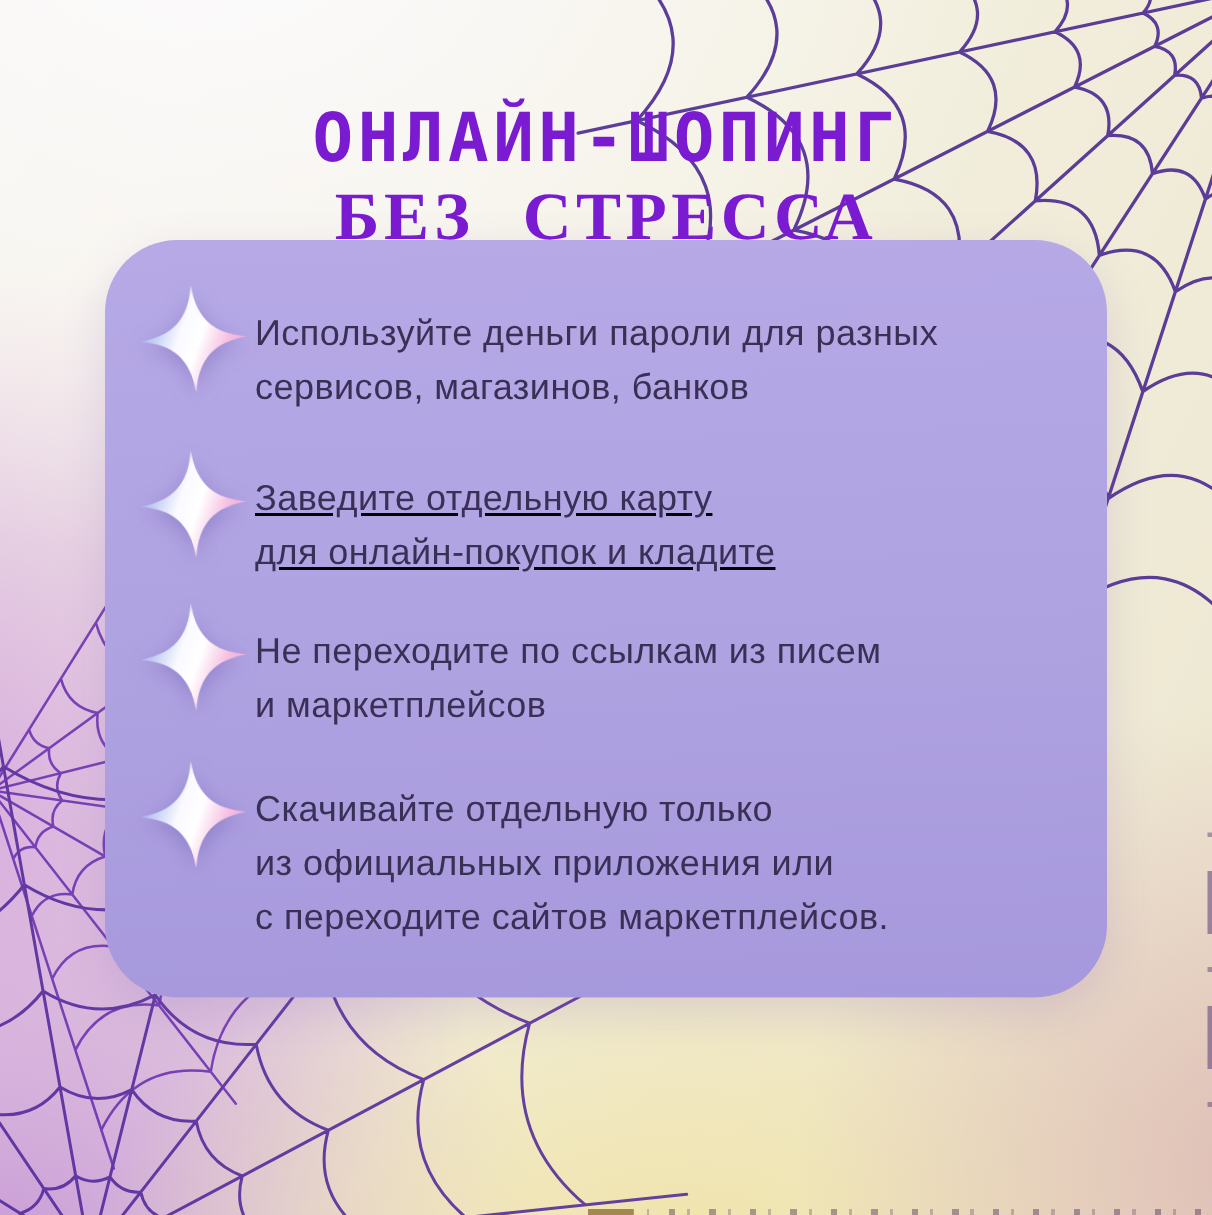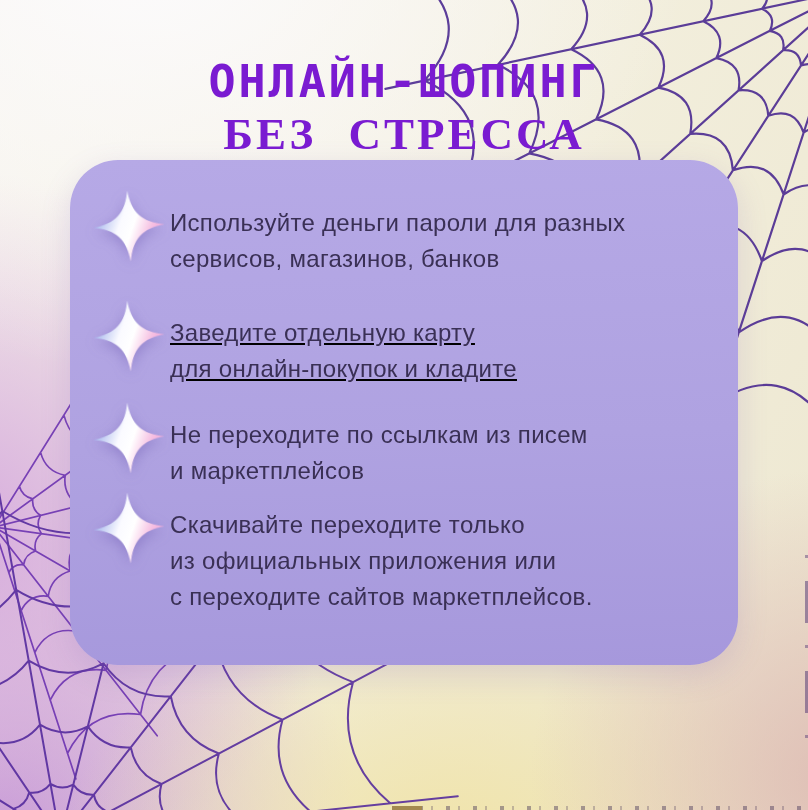--- a/index.html
+++ b/index.html
@@ -10,37 +10,37 @@
     background-image:
       radial-gradient(700px 560px at 18% -8%, rgba(252,251,253,1) 0%, rgba(252,251,253,0) 78%),
       radial-gradient(430px 430px at 104% 96%, rgba(222,188,180,0.95) 0%, rgba(222,188,180,0) 72%),
       radial-gradient(540px 340px at 56% 104%, rgba(240,227,166,0.95) 0%, rgba(240,227,166,0) 72%),
       radial-gradient(560px 520px at -6% 66%, rgba(214,170,221,1) 0%, rgba(214,170,221,0) 70%),
       radial-gradient(500px 430px at 0% 102%, rgba(198,153,214,1) 0%, rgba(198,153,214,0) 72%),
       linear-gradient(115deg,#F7F4EC 0%,#F2EEDC 55%,#EDE7D0 100%);
   }
   #webs{position:absolute;left:0;top:0;width:808px;height:810px;z-index:1;opacity:.88;}
   .title{
-    position:absolute;left:0;top:26px;width:808px;z-index:3;text-align:center;
+    position:absolute;left:0;top:36px;width:808px;z-index:3;text-align:center;
     font-family:"DejaVu Sans Mono",monospace;font-weight:bold;
     color:#7A1BD1;font-size:45px;letter-spacing:3px;line-height:52px;
   }
   .title .t-line{display:block;}
   .title .t-line2{word-spacing:18px;font-family:Liberation Serif, serif;}
   .card{
     position:absolute;left:70px;top:160px;width:668px;height:505px;z-index:2;
     border-radius:48px;box-sizing:border-box;
     padding:35px 28px 0 22px;
     background:linear-gradient(178deg,#B6A9E6 0%,#AFA2E1 55%,#A698DC 100%);
     box-shadow:0 10px 30px rgba(120,90,180,0.18);
   }
   .tip{display:flex;align-items:flex-start;}
   .tip:nth-child(1){margin-bottom:28px;}
   .tip:nth-child(2){margin-bottom:20px;text-decoration:underline;}
-  .tip:nth-child(3){margin-bottom:8px;}
+  .tip:nth-child(3){margin-bottom:23px;}
   .sparkle{width:74px;height:78px;flex:0 0 74px;margin:-8px 4px 0 0;
     filter:drop-shadow(0 4px 7px rgba(90,70,160,0.35));transform:rotate(-3deg);}
   .sparkle svg{width:100%;height:100%;display:block;}
   .tip-text{padding-top:10px;color:#3A3055;font-size:24px;line-height:36px;
     font-weight:500;letter-spacing:.3px;}
   .tip-text .line{display:block;white-space:nowrap;}
   .caption-strip{
     position:absolute;left:392px;right:0;bottom:0;height:4px;z-index:4;opacity:.75;
     background:
       linear-gradient(90deg,#8A6B2F 0 30px,transparent 30px),
@@ -120,21 +120,21 @@
       </div>
     </div>
 
     <div class="tip">
       <span class="sparkle">
         <svg viewBox="0 0 100 100">
             <use href="#sparklePath" fill="url(#sparkGrad)"></use>
           </svg>
       </span>
       <div class="tip-text">
-        <span class="line">Скачивайте переходите только</span>
+        <span class="line">Скачивайте отдельную только</span>
         <span class="line">из официальных приложения или</span>
         <span class="line">с переходите сайтов маркетплейсов.</span>
       </div>
     </div>
 
   </div>
 
   <div class="caption-strip"></div>
   <div class="edge-marks"></div>
 

